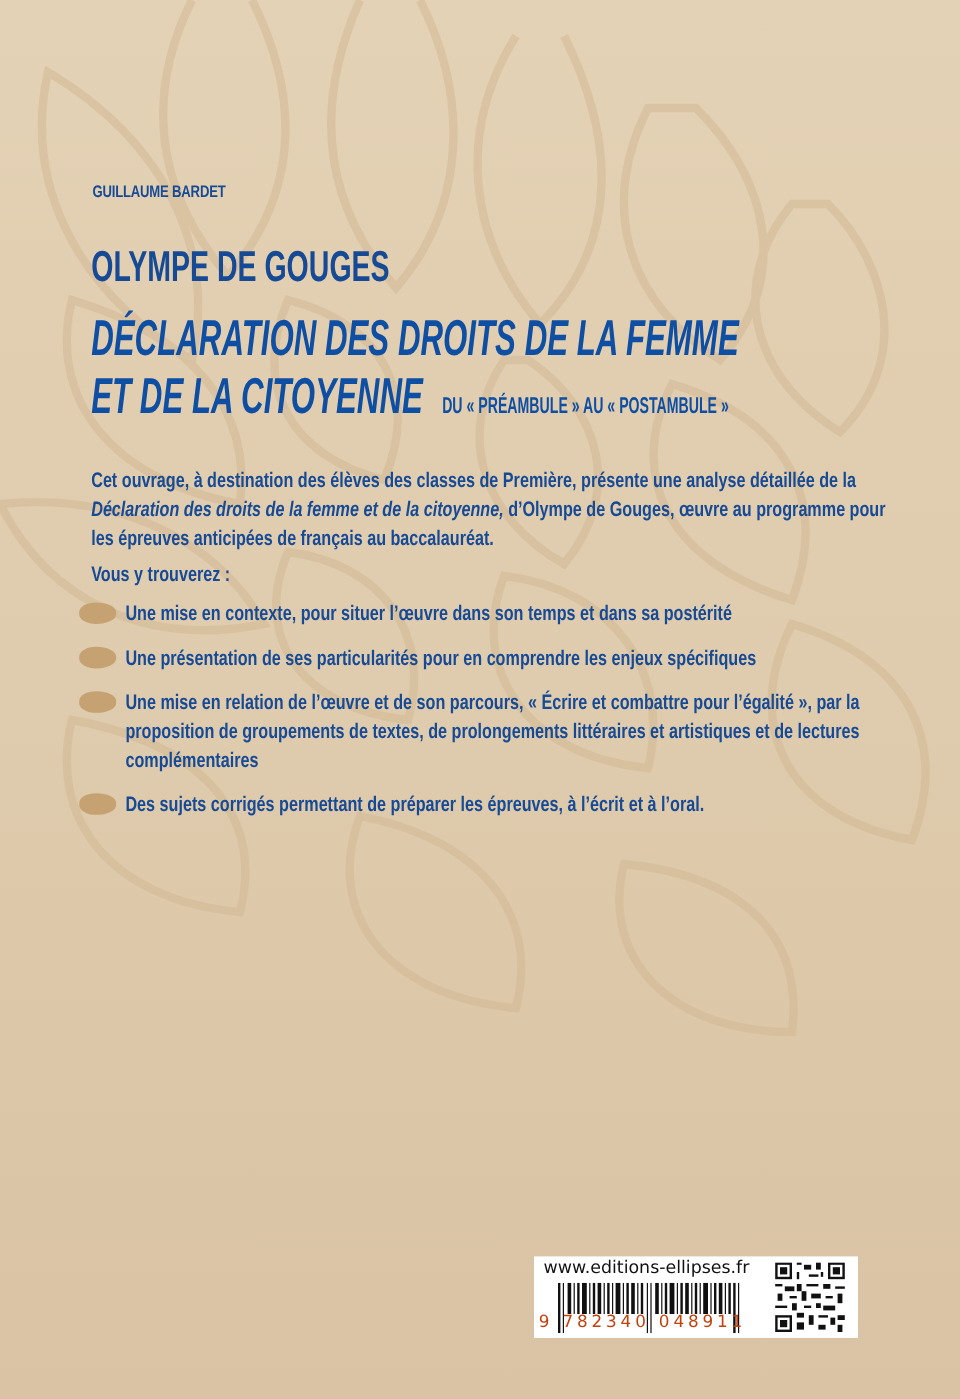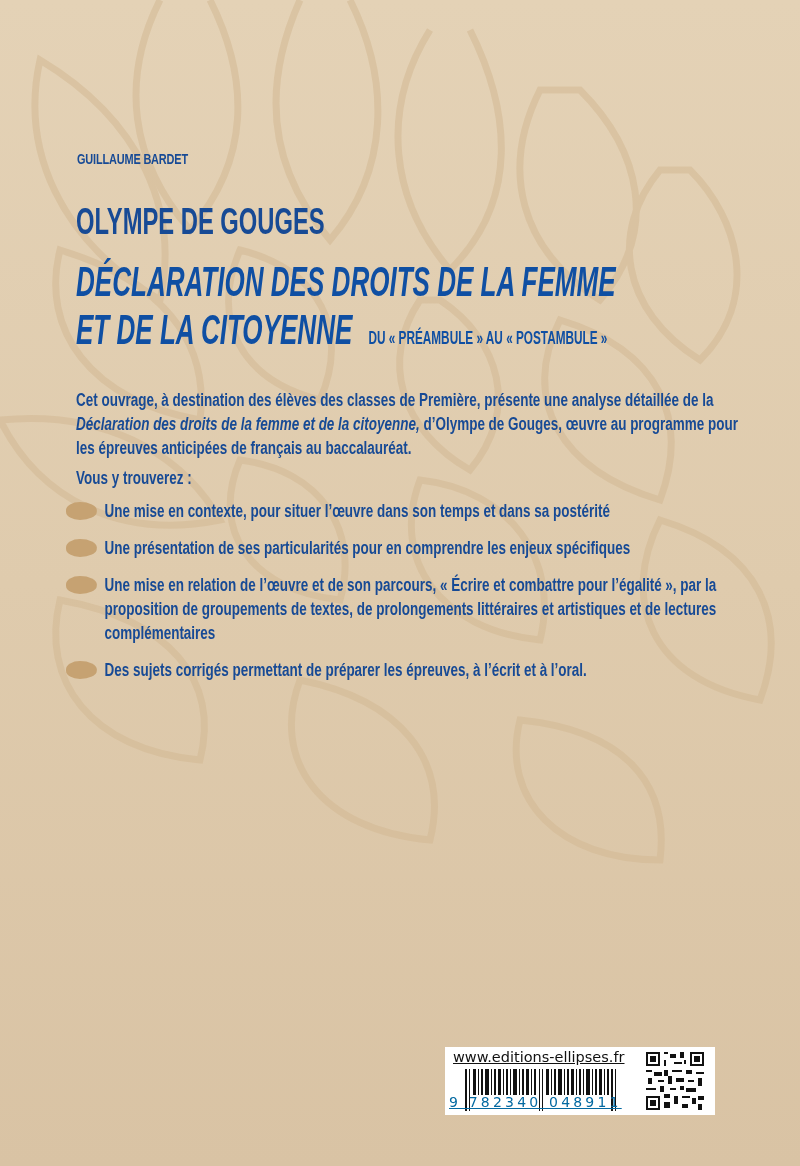--- a/index.html
+++ b/index.html
@@ -57,26 +57,25 @@
       position: absolute; left: 0; top: 3px; width: 40px; height: 18px;
       background: #c6a272; border-radius: 50% 60% 60% 50% / 50% 50% 50% 50%;
     }
     .isbn-box {
       position: absolute; left: 445px; top: 1031px; width: 270px; height: 68px;
       background: #ffffff;
     }
     .url {
       position: absolute; left: 8px; top: 2px; font-size: 14.5px; color: #111;
       font-family: "DejaVu Sans", sans-serif;
-      text-decoration: underline;
     }
     .barcode { position: absolute; left: 20px; top: 22px; width: 160px; height: 42px; }
     .isbn-digits {
       position: absolute; left: 4px; top: 47px; font-size: 14px; letter-spacing: 3.2px;
-      font-family: "DejaVu Sans", sans-serif; color: #0369a1; background: transparent; text-decoration: underline;
+      font-family: "DejaVu Sans", sans-serif; color: #c2410c; background: transparent;
     }
     .qr { position: absolute; left: 198px; top: 5px; width: 64px; height: 58px; }
   </style>
 </head>
 <body>
 
 <div class="bg"></div>
 
 <svg class="petals" viewBox="0 0 800 1000" fill="none" stroke="#d3b994" stroke-width="7" opacity="0.55">
   <path d="M160 0 C 120 80, 130 160, 190 230 C 250 160, 250 80, 210 0"></path>

